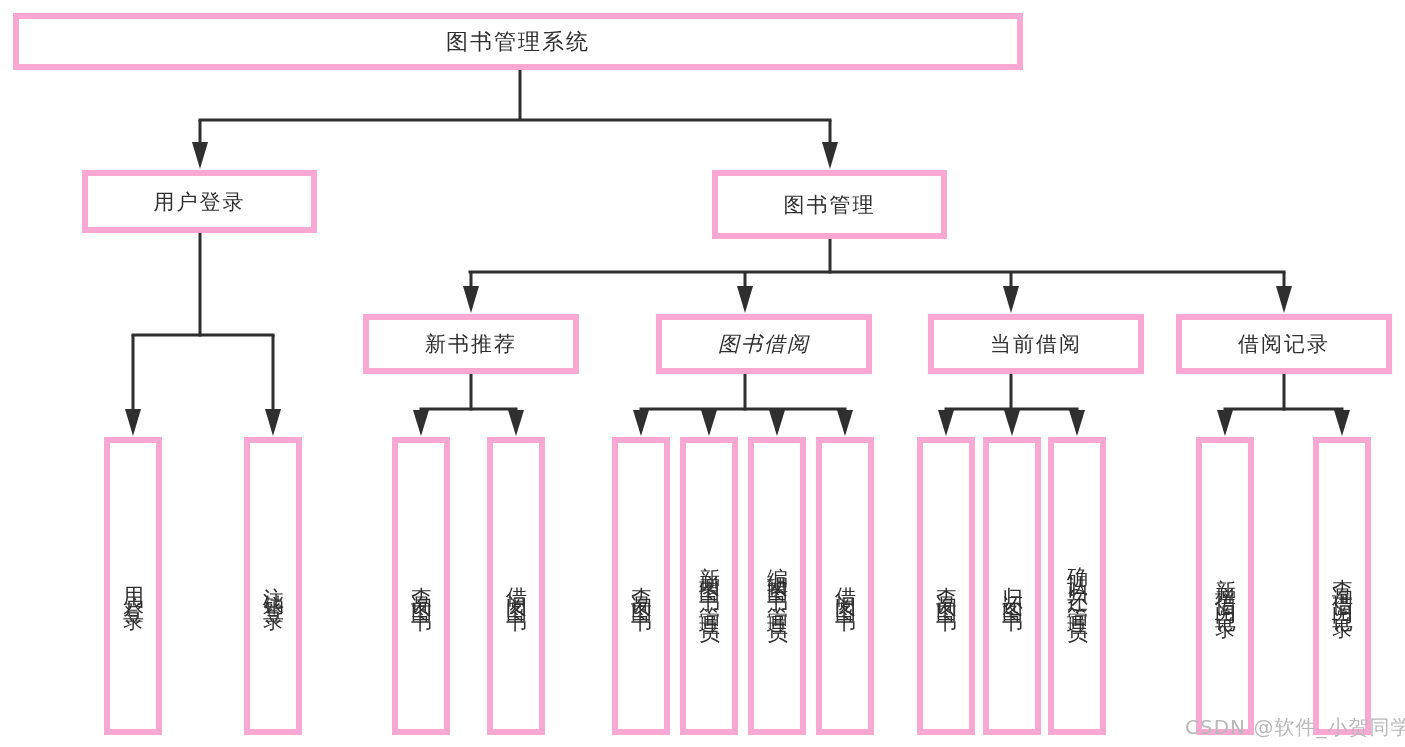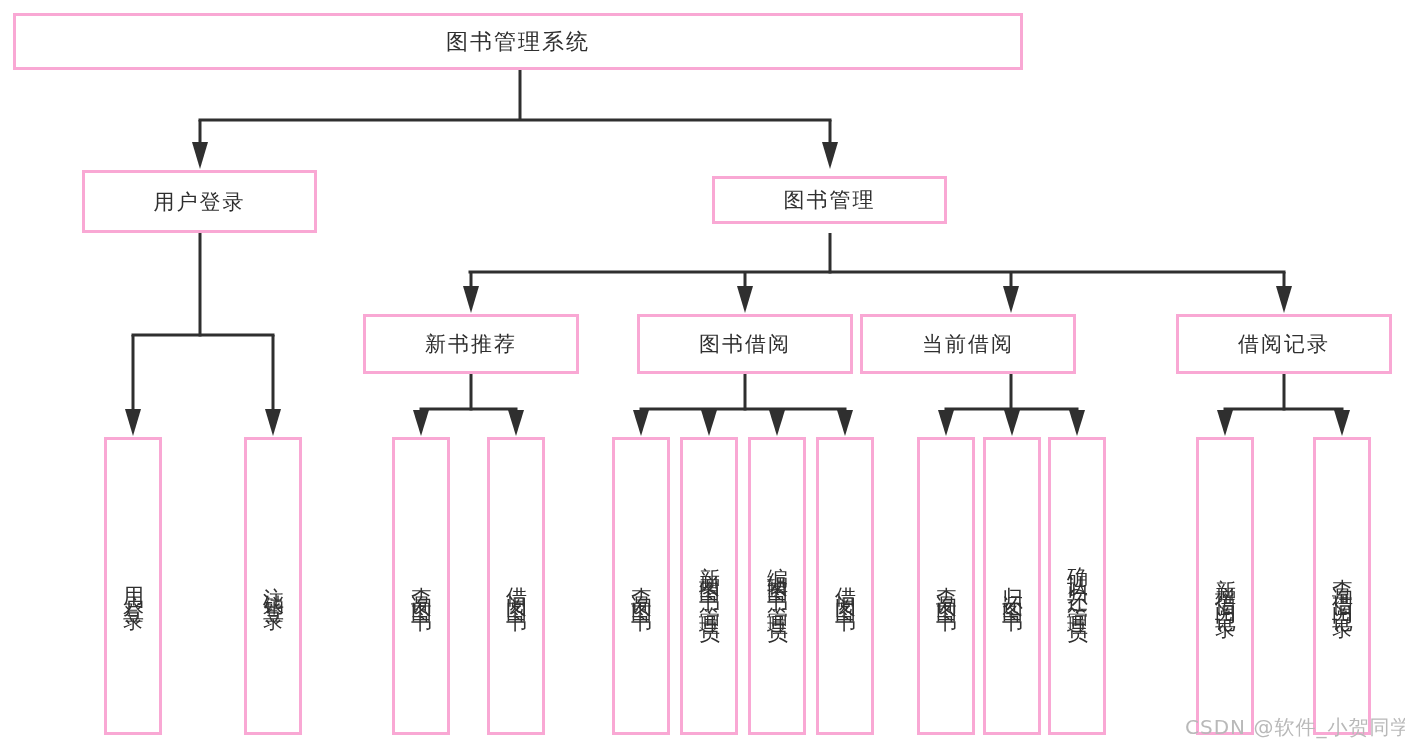--- a/index.html
+++ b/index.html
@@ -7,32 +7,32 @@
     position:relative;
     width:1405px;height:747px;
     background:#ffffff;
     font-family:"DejaVu Sans","Liberation Sans",sans-serif;
     overflow:hidden;
   }
   .wires{position:absolute;left:0;top:0;width:1405px;height:747px;}
   .box{
     position:absolute;
     box-sizing:border-box;
-    border:3px solid #f9a8d4;
+    border:6px solid #f9a8d4;
     background:#ffffff;
     display:flex;align-items:center;justify-content:center;
     color:#2f2f2f;
   }
   .hlabel{font-size:21px;letter-spacing:2px;white-space:nowrap;}
   .root{left:13px;top:13px;width:1010px;height:57px;}
   .root .hlabel{font-size:22px;}
   .l2a{left:82px;top:170px;width:235px;height:63px;}
-  .l2b{left:712px;top:176px;width:235px;height:48px;}
+  .l2b{left:712px;top:170px;width:235px;height:69px;}
   .l3{top:314px;width:216px;height:60px;}
-  .l3a{left:363px;} .l3b{left:637px;} .l3c{left:860px;} .l3d{left:1176px;}
+  .l3a{left:363px;} .l3b{left:656px;font-style:italic;} .l3c{left:928px;} .l3d{left:1176px;}
   .leaf{
     top:437px;width:58px;height:298px;
     writing-mode:vertical-rl;
     text-orientation:mixed;
     font-size:21px;
     letter-spacing:8px;
     line-height:1;
   }
   .lf1{left:104px;} .lf2{left:244px;}
   .lf3{left:392px;} .lf4{left:487px;}

